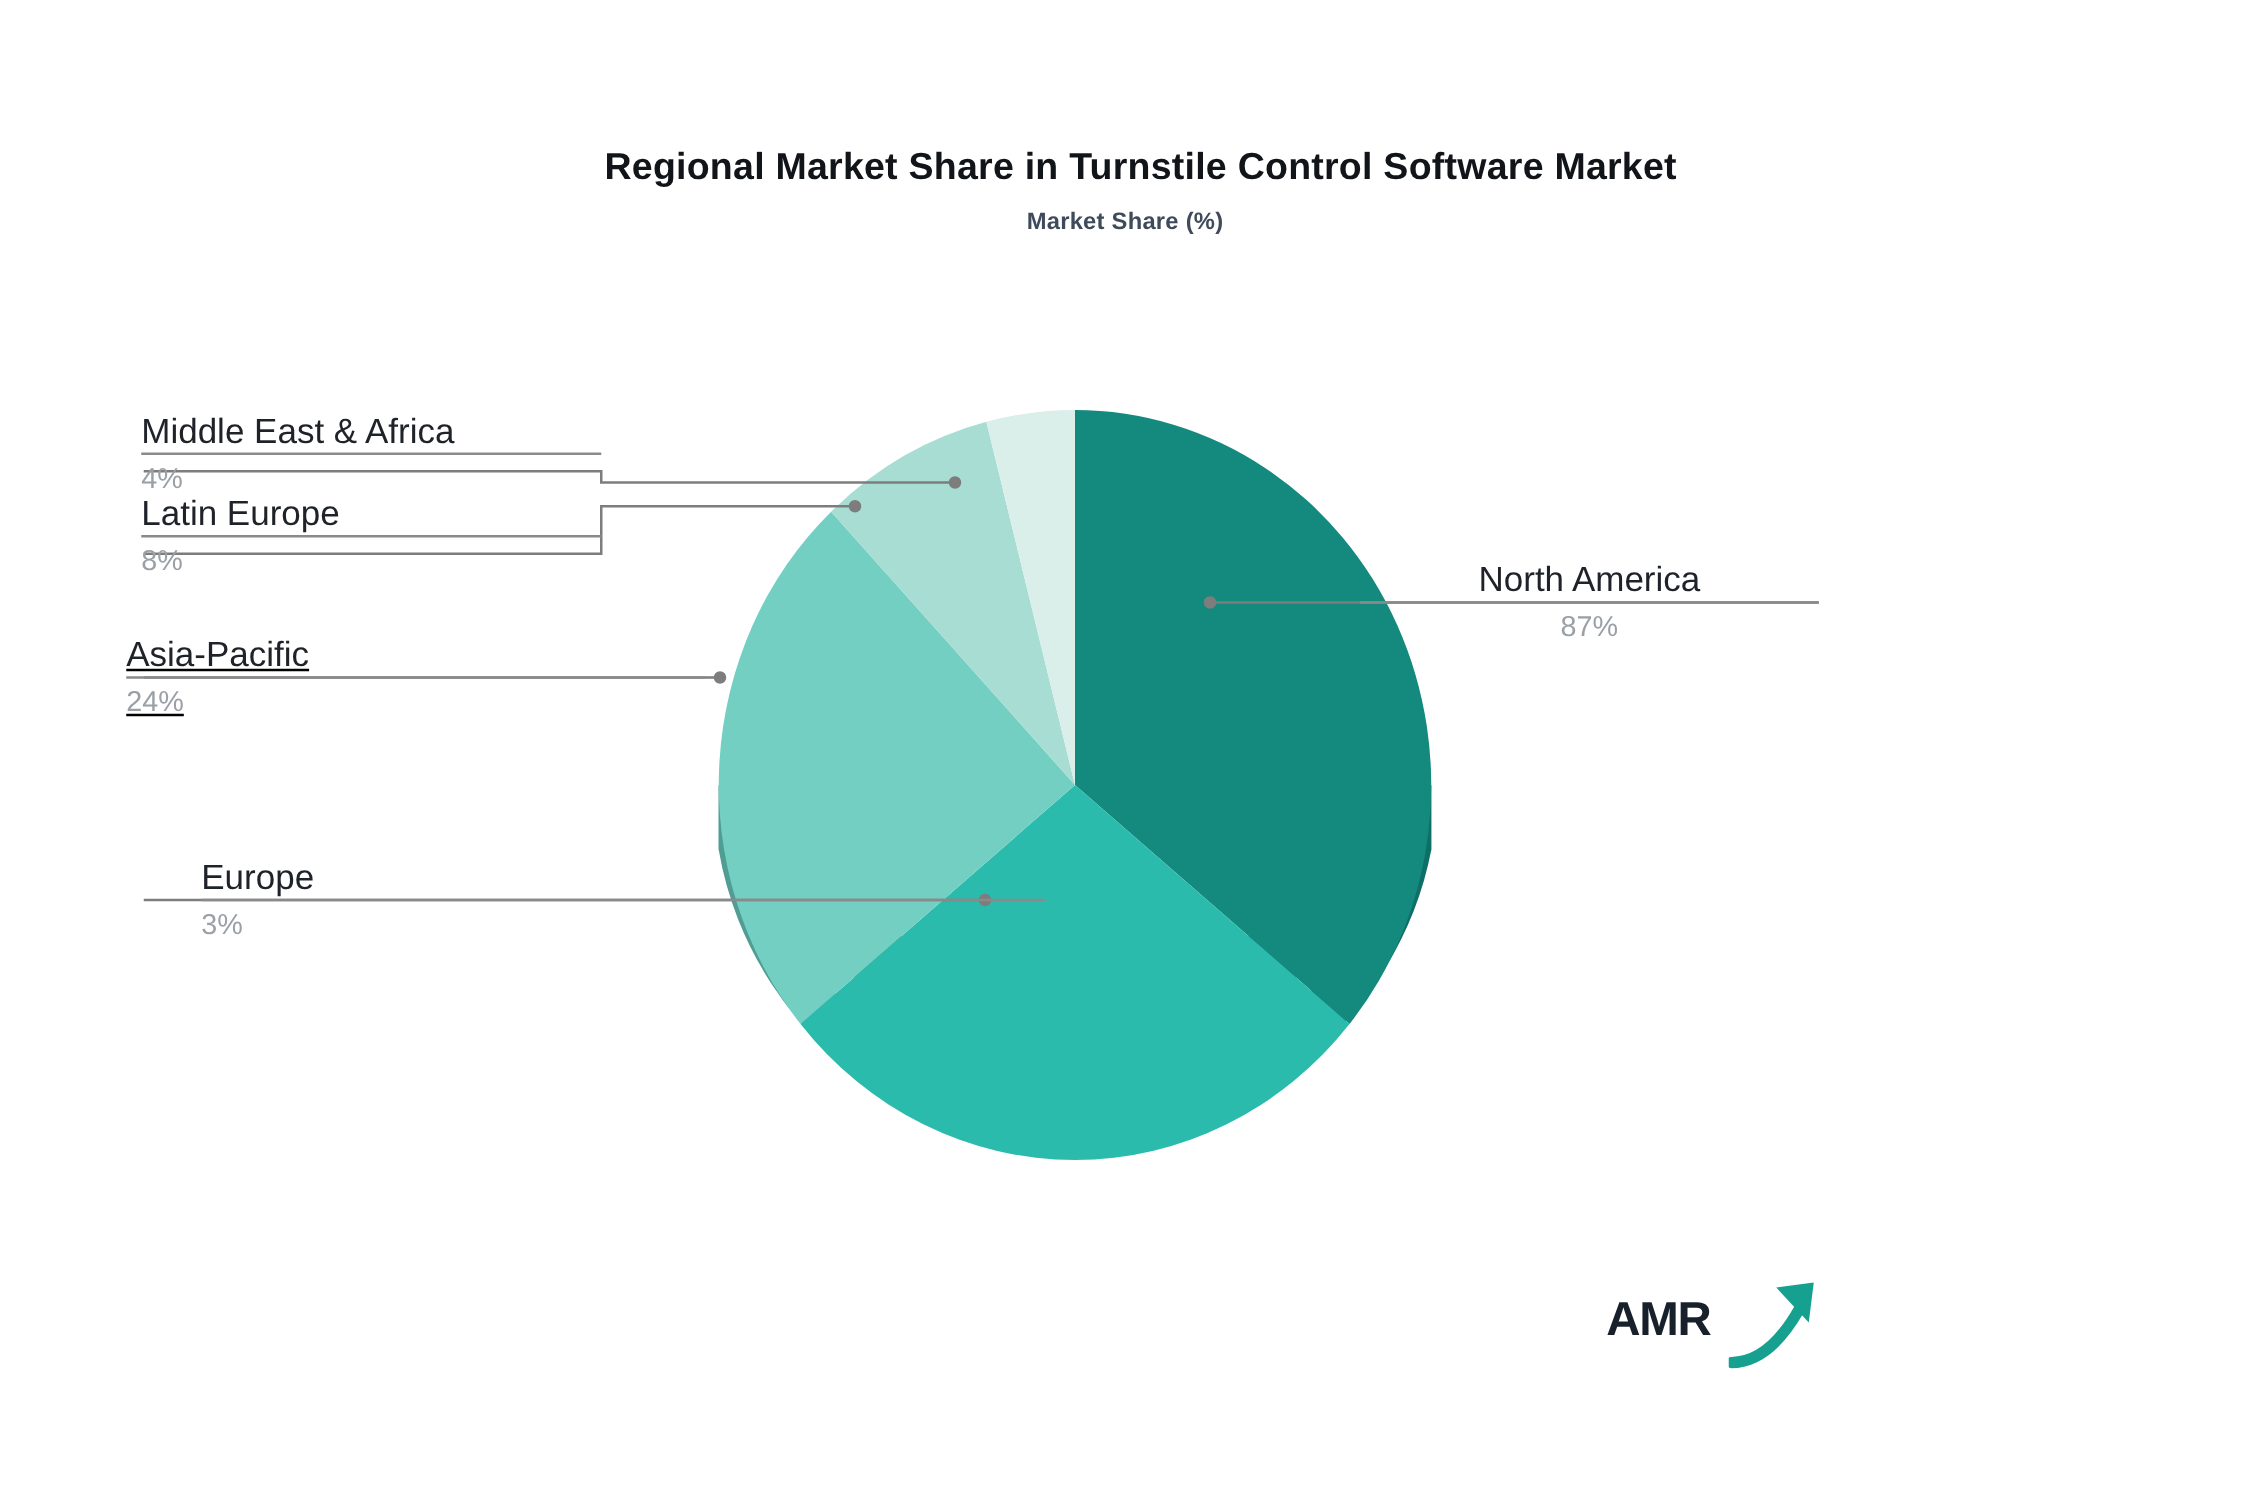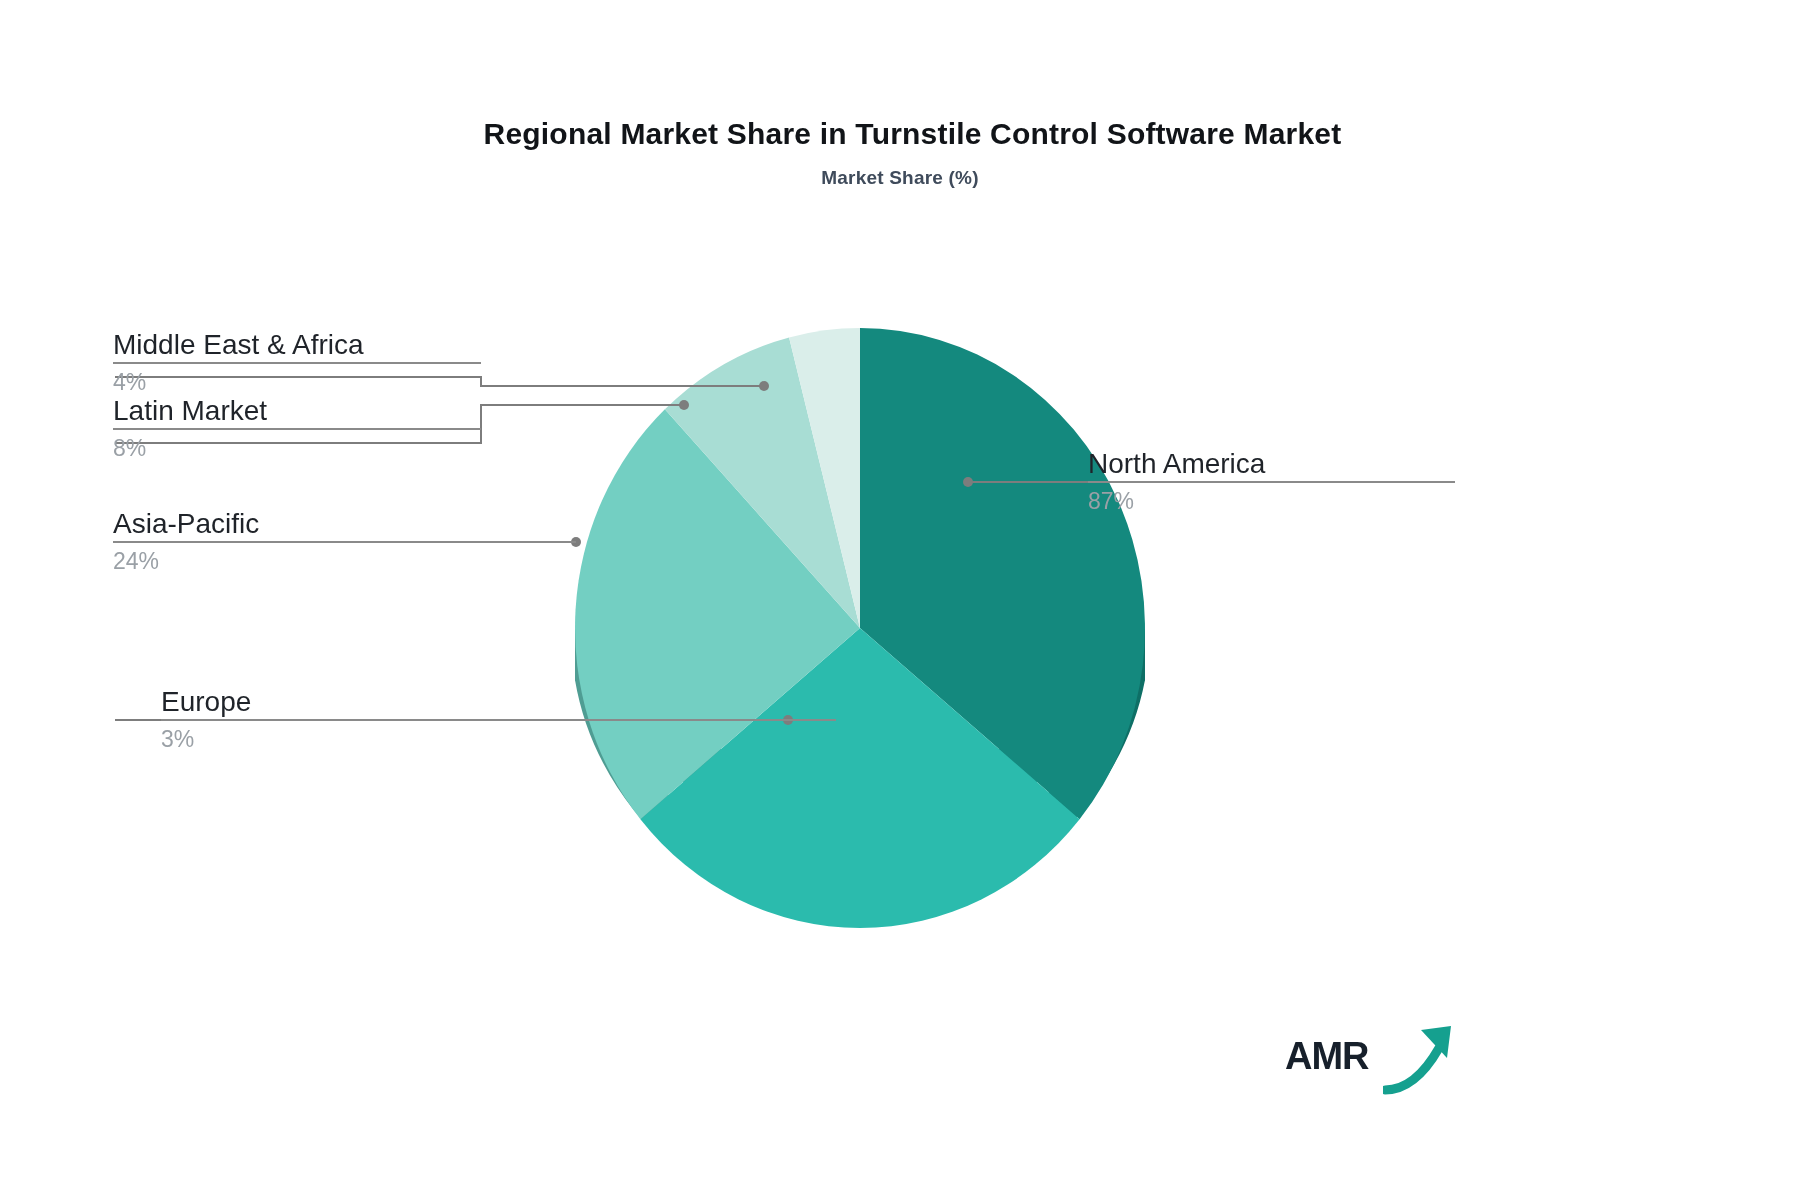--- a/index.html
+++ b/index.html
@@ -36,21 +36,21 @@
   .lbl{position:absolute;}
   .lbl .name{
     font-size:28px;color:#1f2329;white-space:nowrap;line-height:28px;
   }
   .lbl .rule{
     height:0;border-top:2px solid #8a8a8a;margin-top:3px;
   }
   .lbl .pct{
     font-size:23px;color:#9aa0a6;line-height:30px;padding-top:3px;
   }
-  .lbl.right{text-align:left;}
+  .lbl.right{text-align:center;}
 
   
   .logo{position:absolute;left:1285px;top:1030px;width:170px;height:62px;}
   .logo .amr{
     position:absolute;left:0;top:0;
     font-size:38px;font-weight:bold;color:#17202b;
     letter-spacing:-1px;line-height:52px;
   }
 </style>
 </head>
@@ -109,26 +109,26 @@
     </g>
   </svg>
 
   <div class="lbl" style="left:113px;top:331px;width:368px;">
     <div class="name">Middle East &amp; Africa</div>
     <div class="rule"></div>
     <div class="pct">4%</div>
   </div>
 
   <div class="lbl" style="left:113px;top:397px;width:368px;">
-    <div class="name">Latin Market</div>
+    <div class="name">Latin Europe</div>
     <div class="rule"></div>
     <div class="pct">8%</div>
   </div>
 
-  <div class="lbl" style="left:113px;top:510px;width:463px;">
+  <div class="lbl" style="left:101px;top:510px;width:463px;text-decoration:underline;">
     <div class="name">Asia-Pacific</div>
     <div class="rule"></div>
     <div class="pct">24%</div>
   </div>
 
   <div class="lbl" style="left:113px;top:688px;width:675px;margin-left:48px;">
     <div class="name">Europe</div>
     <div class="rule"></div>
     <div class="pct">3%</div>
   </div>

